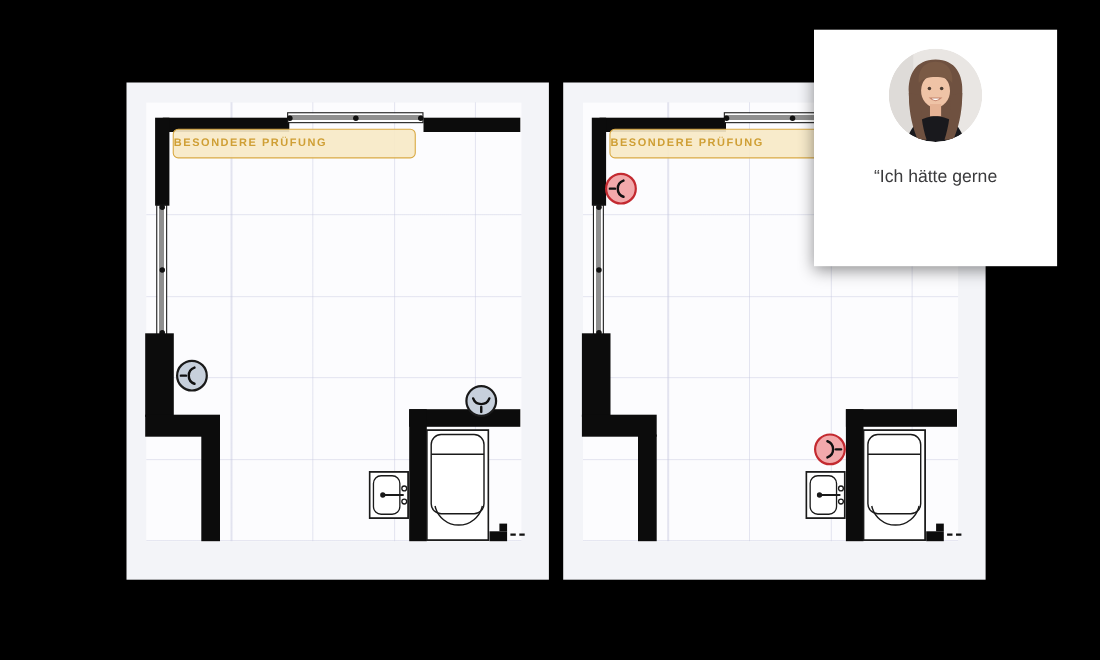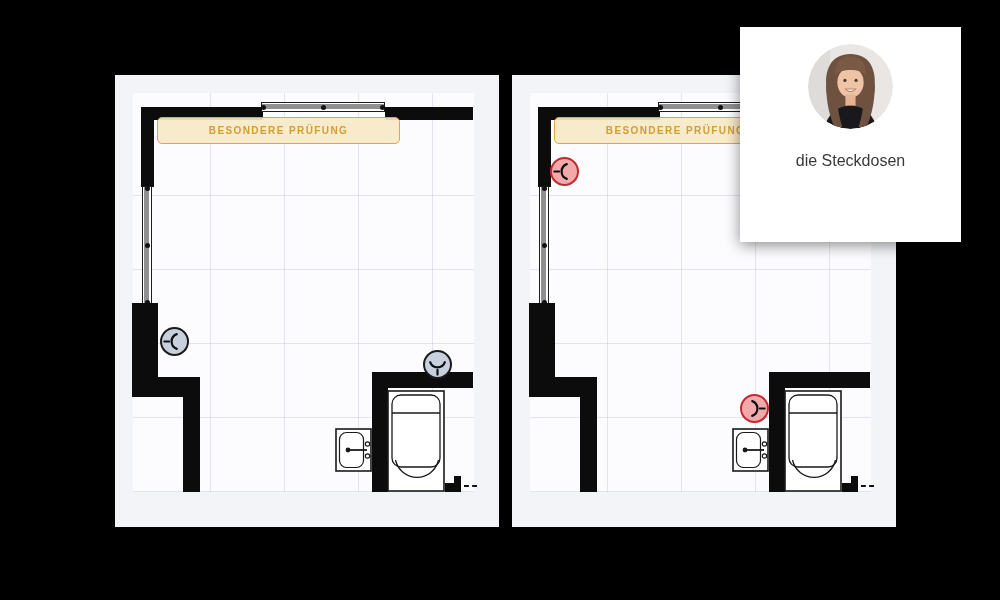--- a/index.html
+++ b/index.html
@@ -31,23 +31,23 @@
     background:linear-gradient(to bottom,#fff 0 1.5px,#8f8f8f 1.5px 6.5px,#fff 6.5px);}
   .win-left{left:27px;top:111px;width:8px;height:117px;
     background:linear-gradient(to right,#fff 0 1.5px,#8f8f8f 1.5px 6.5px,#fff 6.5px);}
   .dot{position:absolute;width:5px;height:5px;background:#111;border-radius:50%;}
   .win-top .dot{top:1.5px;}
   .win-top .d1{left:-1px}.win-top .d2{left:50%;margin-left:-2.5px}.win-top .d3{right:-1px}
   .win-left .dot{left:1.5px;}
   .win-left .d1{top:-1px}.win-left .d2{top:50%;margin-top:-2.5px}.win-left .d3{bottom:-1px}
 
   
-  .banner{position:absolute;left:42px;top:42px;width:243px;height:27px;box-sizing:border-box;
+  .banner{position:absolute;left:42px;top:42px;width:221px;height:27px;box-sizing:border-box;
     background:rgba(247,233,199,.92);border:1.6px solid #d9a943;border-radius:5px;
-    display:flex;align-items:center;justify-content:center;}
+    display:flex;align-items:center;}
   .banner span{font-size:10px;font-weight:bold;letter-spacing:1.4px;color:#cf9f35;}
 
   
   .bathtub{position:absolute;left:272px;top:315px;width:58px;height:102px;}
   .sink{position:absolute;left:220px;top:353px;width:37px;height:44px;}
   .stub{position:absolute;background:#0c0c0c;}
   .s1{left:330px;top:408px;width:16px;height:9px;}
   .s2{left:339px;top:401px;width:7px;height:7px;}
   .stub-dash{position:absolute;left:349px;top:410px;width:13px;border-top:2px dashed #111;}
 
@@ -203,17 +203,17 @@
           <circle cx="47.5" cy="36" r="1.6" fill="#4a3a30"></circle>
           <path d="M37,44.5 Q42,49.5 47,44.5 Z" fill="#ffffff" stroke="#c4836b" stroke-width="1"></path>
           <rect x="37" y="50" width="10" height="11" fill="#e5b294"></rect>
           <path d="M16,84 C20,66 32,61 42,61 C52,61 64,66 68,84 Z" fill="#19191d"></path>
           <path d="M18,40 C18,60 22,72 26,82 L34,82 C30,70 28,56 29,42 Z" fill="#6f5140"></path>
           <path d="M66,40 C66,60 62,72 58,82 L50,82 C54,70 56,56 55,42 Z" fill="#6f5140"></path>
         </g>
       </svg>
     </div>
     <div class="quote-text">
-      <div>die Steckdosen</div>
+      <div>“Ich hätte gerne</div>
     </div>
   </div>
 
 </div>
 
 </body></html>

